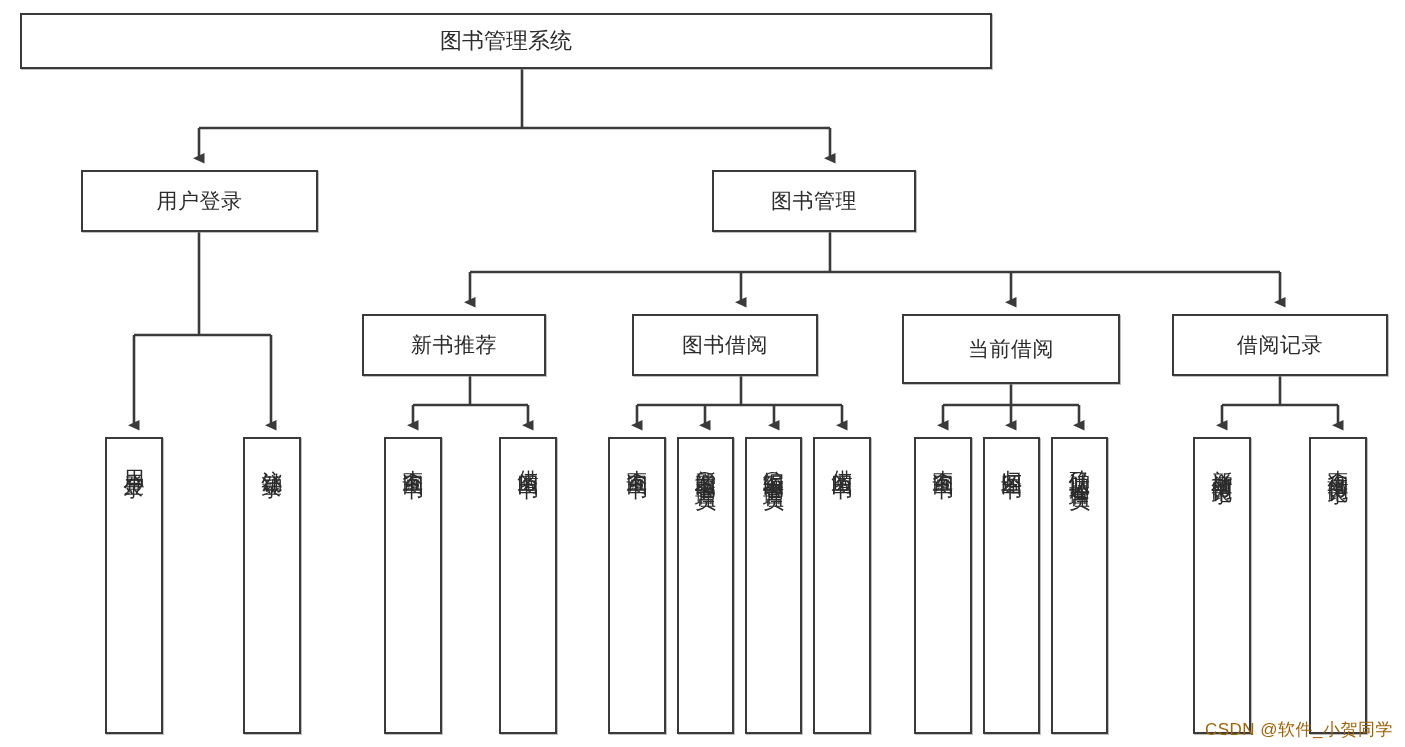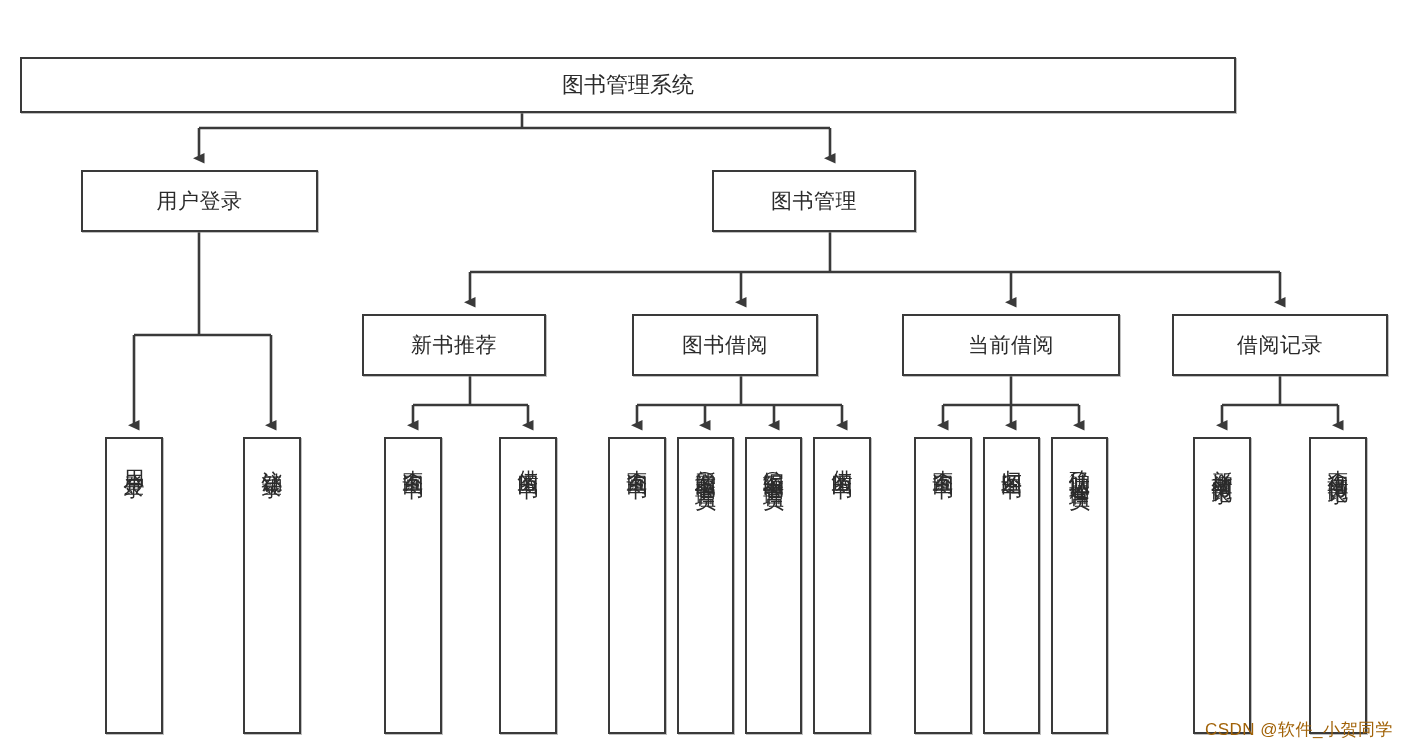--- a/index.html
+++ b/index.html
@@ -117,38 +117,38 @@
       <path d="M1011,405 L1011,425" marker-end="url(#arrow)"></path>
       <path d="M1079,405 L1079,425" marker-end="url(#arrow)"></path>
 
       <path d="M1280,376 L1280,405"></path>
       <path d="M1222,405 L1338,405"></path>
       <path d="M1222,405 L1222,425" marker-end="url(#arrow)"></path>
       <path d="M1338,405 L1338,425" marker-end="url(#arrow)"></path>
     </g>
   </svg>
 
-  <div class="node root" style="left:20px; top:13px; width:1216px; height:56px;margin-top:44px;">
+  <div class="node root" style="left:20px; top:13px; width:972px; height:56px;">
     <span>图书管理系统</span>
   </div>
 
   <div class="node h" style="left:81px; top:170px; width:237px; height:62px;">
     <span>用户登录</span>
   </div>
   <div class="node h" style="left:712px; top:170px; width:204px; height:62px;">
     <span>图书管理</span>
   </div>
 
   <div class="node h" style="left:362px; top:314px; width:184px; height:62px;">
     <span>新书推荐</span>
   </div>
   <div class="node h" style="left:632px; top:314px; width:186px; height:62px;">
     <span>图书借阅</span>
   </div>
-  <div class="node h" style="left:902px; top:314px; width:218px; height:62px;">
+  <div class="node h" style="left:902px; top:314px; width:218px; height:70px;">
     <span>当前借阅</span>
   </div>
   <div class="node h" style="left:1172px; top:314px; width:216px; height:62px;">
     <span>借阅记录</span>
   </div>
 
   <div class="node leaf" style="left:105px; top:437px; width:58px; height:297px;">
     <span class="vtext">用户登录</span>
   </div>
   <div class="node leaf" style="left:243px; top:437px; width:58px; height:297px;">

